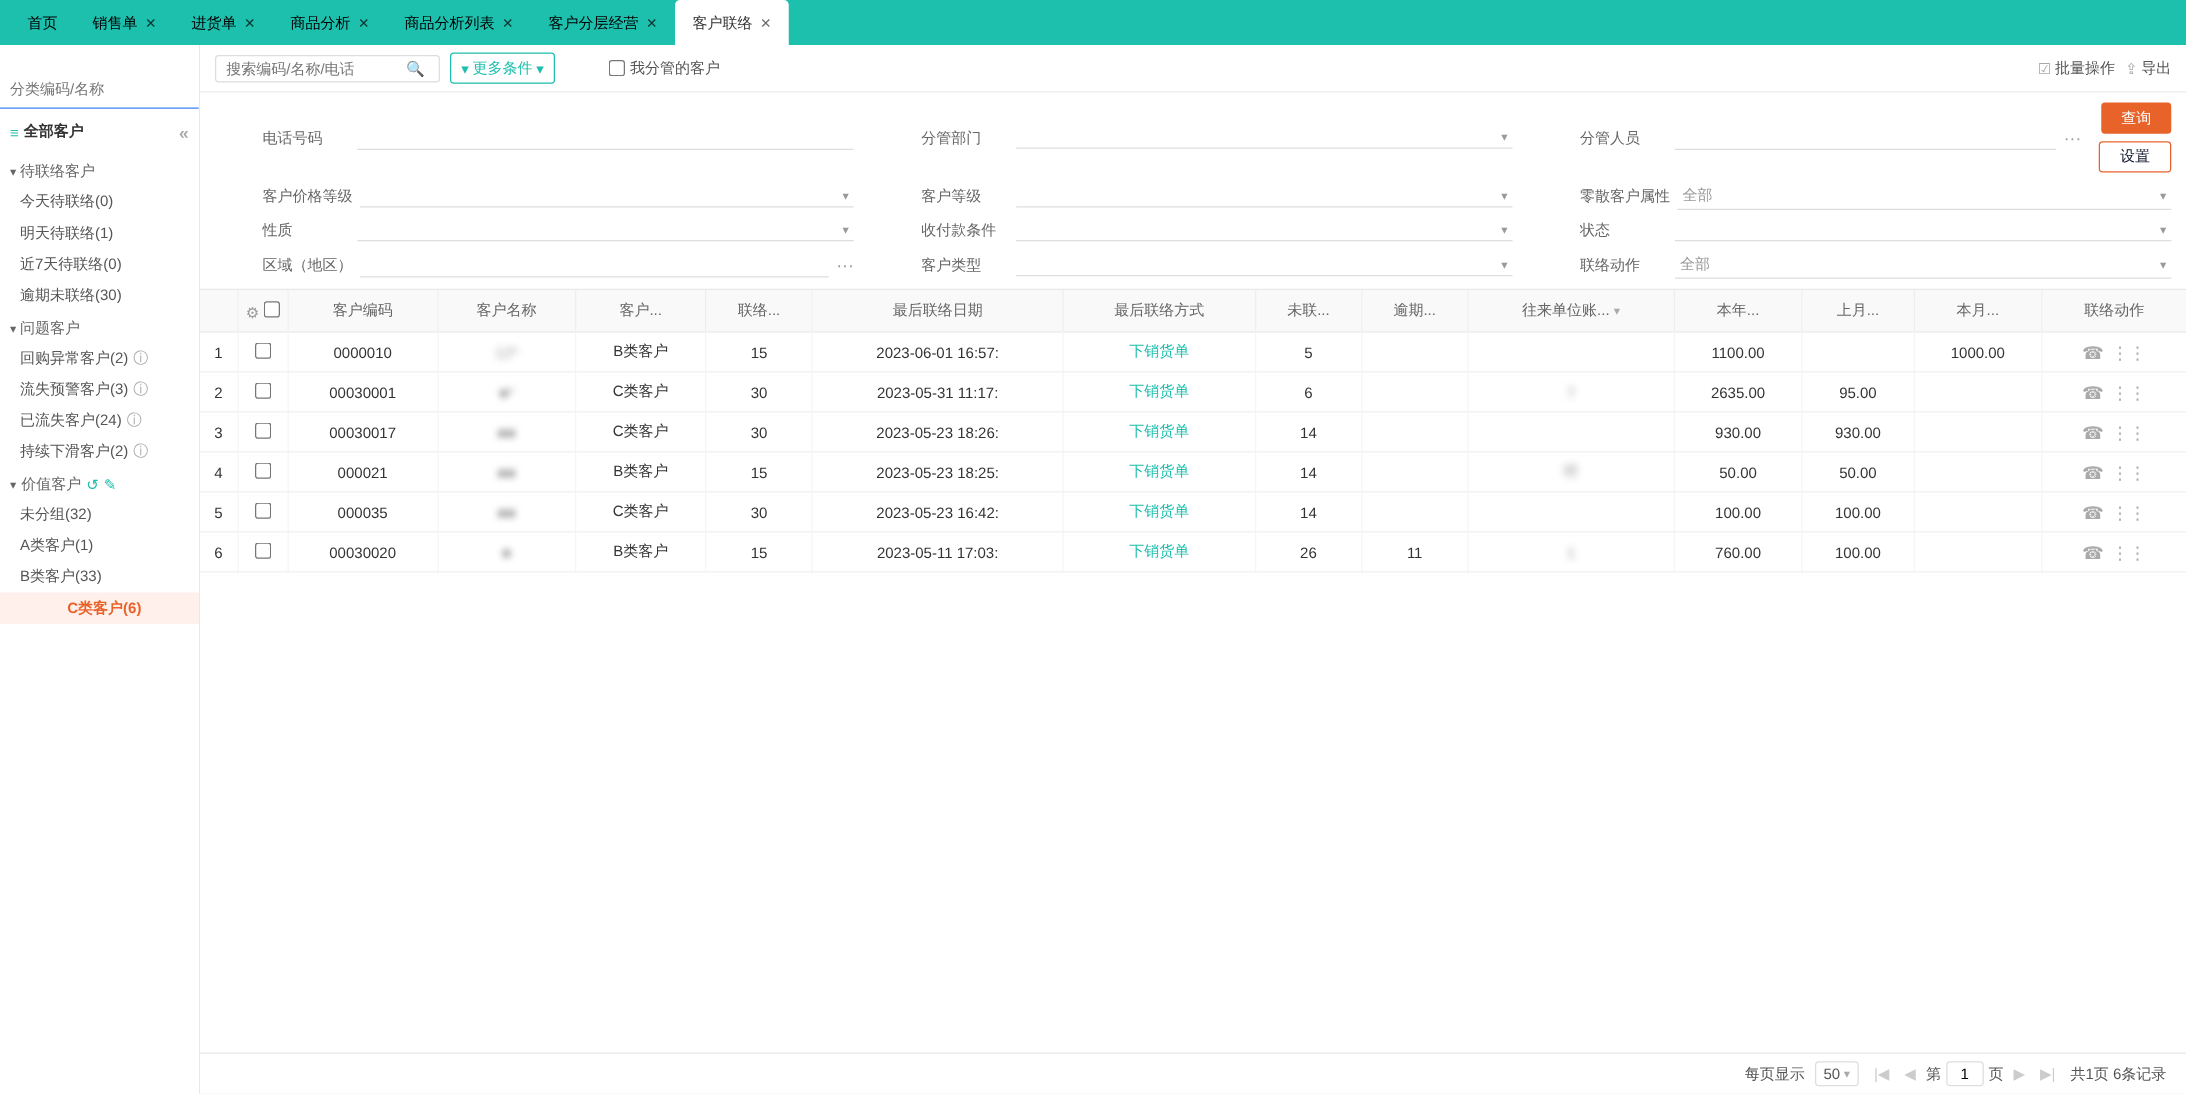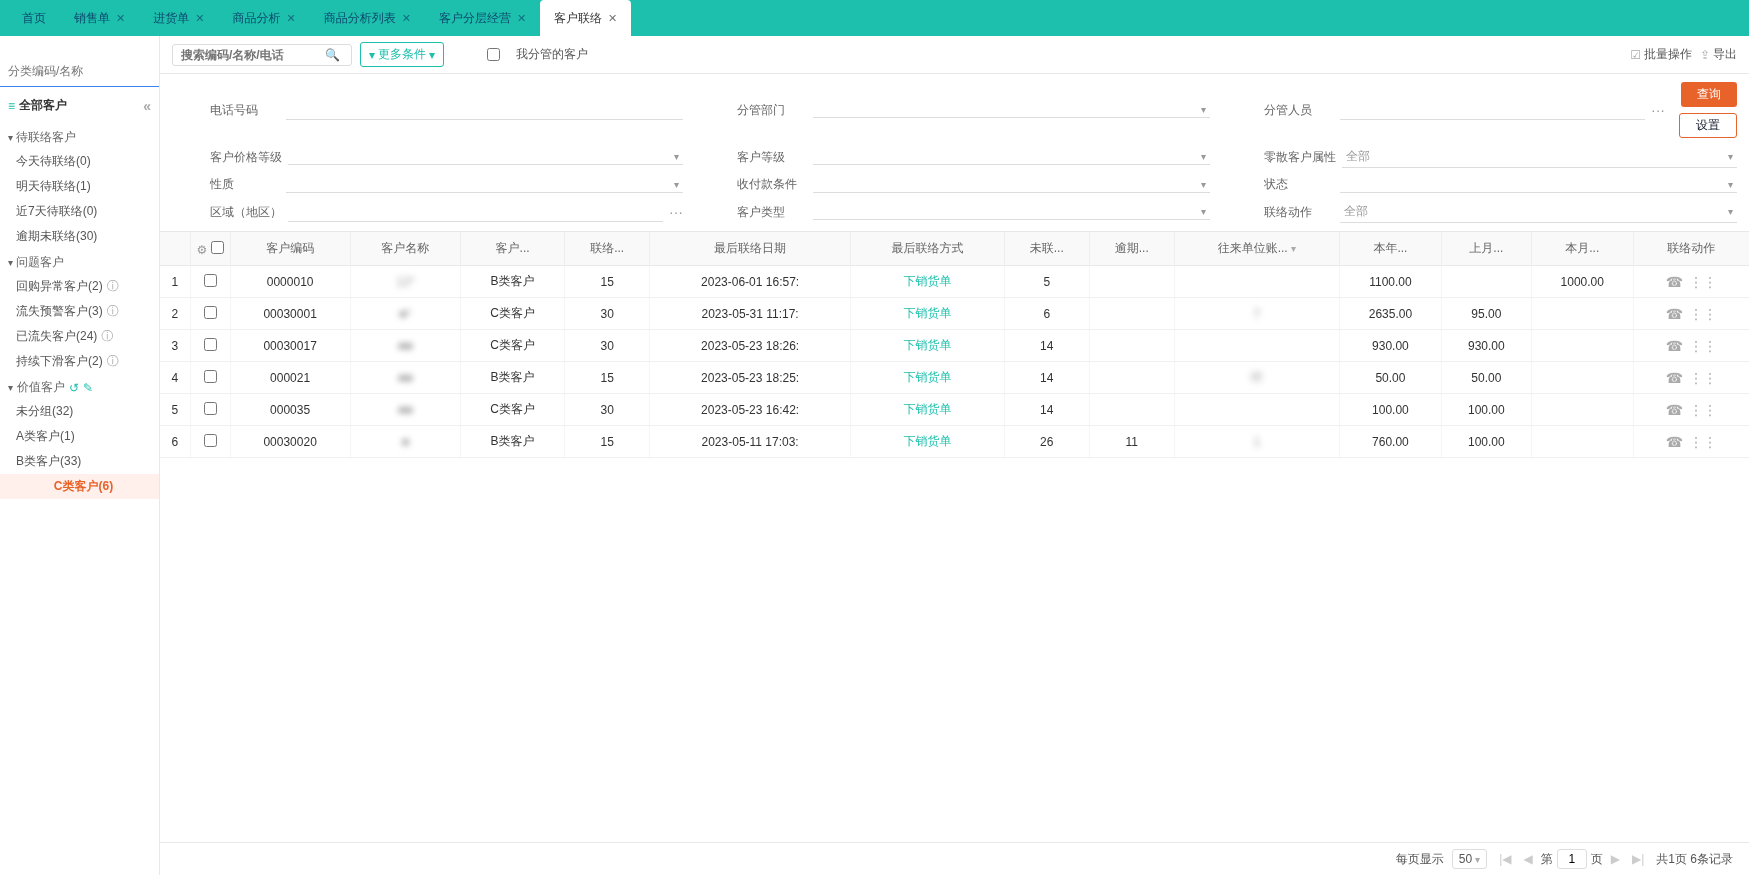--- a/index.html
+++ b/index.html
@@ -8,21 +8,21 @@
     
     .top-nav {
       display: flex;
       align-items: center;
       background: #1dbfad;
       height: 36px;
       padding: 0 8px;
       gap: 0;
     }
     .nav-item {
-      color: #0c4a6e;
+      color: #000000;
       padding: 0 14px;
       height: 36px;
       display: flex;
       align-items: center;
       cursor: pointer;
       font-size: 13px;
       white-space: nowrap;
       gap: 4px;
     }
     .nav-item.active {
@@ -132,37 +132,36 @@
       padding: 3px 8px;
       gap: 4px;
       min-width: 180px;
     }
     .search-input-wrap input {
       border: none;
       outline: none;
       font-size: 12px;
       color: #999;
       width: 140px;
-      font-weight: bold;
     }
     .btn-more-conditions {
       display: flex;
       align-items: center;
       gap: 3px;
       color: #1dbfad;
       cursor: pointer;
       padding: 3px 8px;
       border: 1px solid #1dbfad;
       border-radius: 3px;
       background: #fff;
     }
     .checkbox-label {
       display: flex;
       align-items: center;
-      gap: 16px;
+      gap: 4px;
       color: #555;
       cursor: pointer;
       padding-left: 35px;
     }
     .toolbar-right {
       margin-left: auto;
       display: flex;
       align-items: center;
       gap: 8px;
     }

